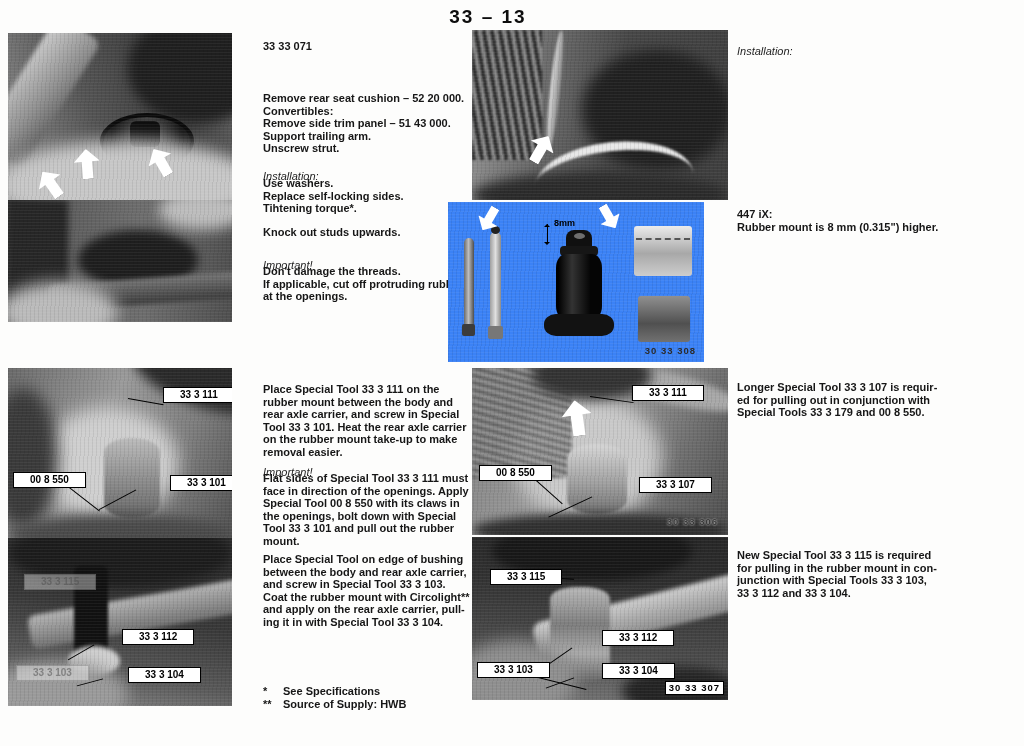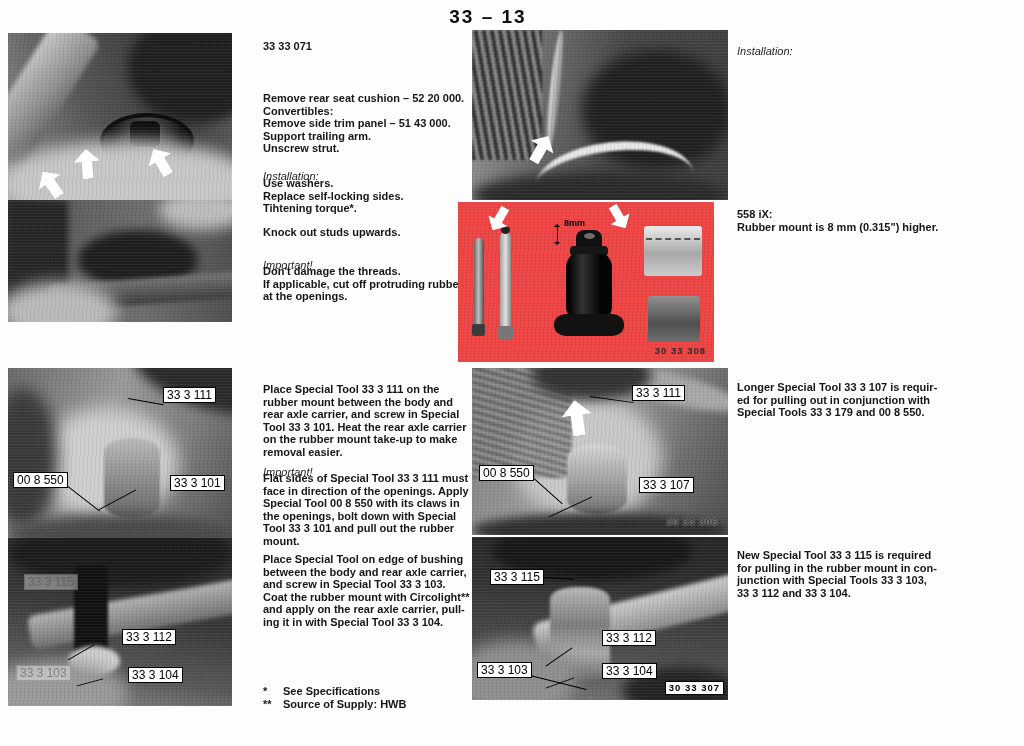--- a/index.html
+++ b/index.html
@@ -13,21 +13,21 @@
          font-size:19px;font-weight:bold;letter-spacing:2px;color:#0d0d0d;}
 
   .photo{position:absolute;overflow:hidden;background:#777;}
   .photo::after{content:"";position:absolute;inset:0;pointer-events:none;
      background:
        repeating-linear-gradient(0deg, rgba(255,255,255,.05) 0 1px, transparent 1px 3px),
        repeating-linear-gradient(93deg, rgba(0,0,0,.07) 0 1px, transparent 1px 4px);}
   .blob{position:absolute;border-radius:50%;}
 
   .label{position:absolute;background:#fff;border:1.5px solid #000;color:#000;
-         font-weight:normal;font-size:12px;line-height:12px;padding:1px 3px;
+         font-weight:bold;font-size:10px;line-height:12px;padding:1px 16px;
          white-space:nowrap;z-index:5;}
   .label.faint{background:rgba(255,255,255,.38);border:1px solid rgba(0,0,0,.18);
          color:rgba(80,80,80,.55);}
   .pid{position:absolute;font-weight:bold;font-size:9.5px;color:#2b2b2b;
        letter-spacing:1px;z-index:5;}
   .pid.onphoto{color:#3a3a3a;text-shadow:0 0 2px rgba(255,255,255,.8);}
   .pid.boxed{background:#fff;border:1.5px solid #000;color:#000;padding:0 3px;
        line-height:12px;}
 
   .arrow{position:absolute;width:26px;height:30px;background:#fff;z-index:4;
@@ -144,21 +144,21 @@
   <div class="photo" style="left:472px;top:30px;width:256px;height:170px;
               background:linear-gradient(100deg,#9a9a9a,#6f6f6f 25%,#474747 55%,#3f3f3f);">
     <div class="blob" style="left:0;top:0;width:70px;height:130px;background:repeating-linear-gradient(80deg,#2d2d2d 0 4px,#8a8a8a 4px 8px);filter:blur(1px);border-radius:0;"></div>
     <div class="blob" style="left:78px;top:0;width:10px;height:120px;background:linear-gradient(90deg,#ddd,#888);transform:rotate(6deg);filter:blur(1px);"></div>
     <div class="blob" style="left:110px;top:20px;width:150px;height:120px;background:#202020;filter:blur(7px);"></div>
     <div class="blob" style="left:62px;top:112px;width:160px;height:70px;border-top:9px solid #e8e8e8;background:transparent;transform:rotate(-6deg);filter:blur(1px);"></div>
     <div class="blob" style="left:0;bottom:-18px;width:256px;height:46px;background:#2b2b2b;filter:blur(6px);"></div>
     <div class="arrow" style="left:56px;top:104px;transform:rotate(30deg);"></div>
   </div>
 
-  <div class="photo" style="left:458px;top:202px;width:256px;height:160px;background:#ef4444;">
+  <div class="photo" style="left:448px;top:202px;width:256px;height:160px;background:#3b82f6;">
     <div class="arrow" style="left:30px;top:4px;width:22px;height:26px;transform:rotate(210deg);"></div>
     <div class="arrow" style="left:150px;top:2px;width:22px;height:26px;transform:rotate(150deg);"></div>
 
     <div class="part" style="left:16px;top:36px;width:10px;height:90px;background:linear-gradient(90deg,#6a6a6a,#bdbdbd 45%,#4e4e4e);border-radius:5px;"></div>
     <div class="part" style="left:14px;top:122px;width:13px;height:12px;background:#3c3c3c;border-radius:2px;"></div>
     <div class="part" style="left:42px;top:30px;width:11px;height:98px;background:linear-gradient(90deg,#9f9f9f,#e0e0e0 50%,#8a8a8a);border-radius:5px;"></div>
     <div class="part" style="left:43px;top:24px;width:9px;height:8px;background:#222;border-radius:50%;"></div>
     <div class="part" style="left:40px;top:124px;width:15px;height:13px;background:#777;border-radius:2px;"></div>
 
     <div class="tri" style="left:96px;top:19px;border-bottom-color:#000;"></div>
@@ -211,21 +211,21 @@
     <div class="leader" style="left:102px;top:140px;width:30px;transform:rotate(160deg);"></div>
     <div class="label" style="left:18px;top:32px;">33 3 115</div>
     <div class="label" style="left:130px;top:93px;">33 3 112</div>
     <div class="label" style="left:5px;top:125px;">33 3 103</div>
     <div class="label" style="left:130px;top:126px;">33 3 104</div>
     <div class="pid boxed" style="right:4px;bottom:5px;">30 33 307</div>
   </div>
 
   <div class="txt it" style="left:737px;top:38px;">Installation:</div>
 
-  <div class="txt" style="left:737px;top:208px;">558 iX:</div>
+  <div class="txt" style="left:737px;top:208px;">447 iX:</div>
   <div class="txt" style="left:737px;top:221px;width:228px;">Rubber mount is 8 mm (0.315") higher.</div>
 
   <div class="txt" style="left:737px;top:381px;width:228px;">Longer Special Tool 33 3 107 is requir-
 ed for pulling out in conjunction with
 Special Tools 33 3 179 and 00 8 550.</div>
   <div class="txt" style="left:737px;top:549px;width:228px;">New Special Tool 33 3 115 is required
 for pulling in the rubber mount in con-
 junction with Special Tools 33 3 103,
 33 3 112 and 33 3 104.</div>
 

